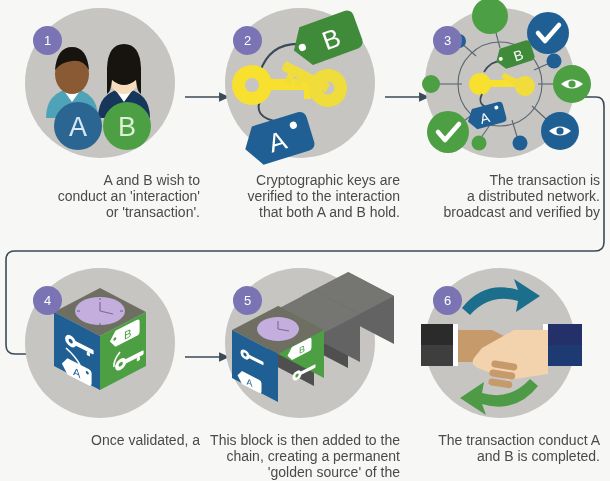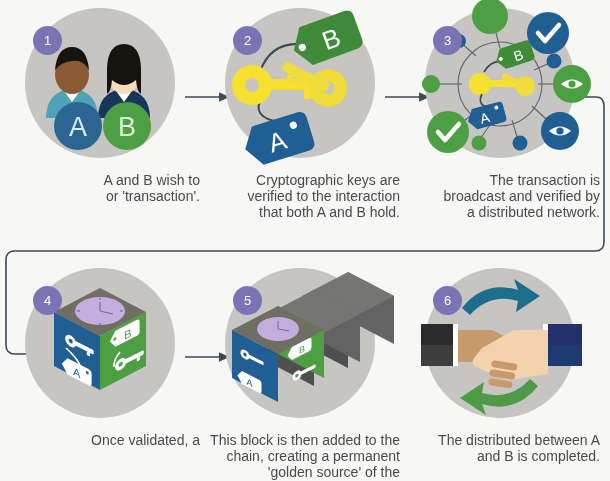--- a/index.html
+++ b/index.html
@@ -69,20 +69,21 @@
 
         <circle cx="78" cy="126" r="24" fill="#2b6591"></circle>
         <text x="78" y="136" text-anchor="middle" font-family="Liberation Sans, sans-serif" font-size="27" fill="#d7e8f5">A</text>
         <circle cx="127" cy="126" r="24" fill="#4d9f43"></circle>
         <text x="127" y="136" text-anchor="middle" font-family="Liberation Sans, sans-serif" font-size="27" fill="#dcf0d6">B</text>
       </svg>
       <div class="badge" style="left:33px;top:26px;">1</div>
     </div>
     <div class="caption">
       <div>A and B wish to</div>
+      <div>conduct an 'interaction'</div>
       <div>or 'transaction'.</div>
     </div>
   </div>
 
   <div class="step r1 c2">
     <div class="disc-wrap">
       <div class="disc"></div>
       <svg class="art" viewBox="0 0 200 175">
         <path d="M60,72 q10,-30 42,-28 q22,2 30,-14" fill="none" stroke="#3b4a57" stroke-width="2"></path>
         <path d="M62,96 q-12,22 18,26 q22,3 26,16" fill="none" stroke="#3b4a57" stroke-width="2"></path>
@@ -190,22 +191,22 @@
         <g transform="rotate(-15 88 115)">
           <path d="M74,105 h27 a4,4 0 0 1 4,4 v13 a4,4 0 0 1 -4,4 h-27 l-7,-10 z" fill="#1f5f93"></path>
           <circle cx="98" cy="110" r="2" fill="#ffffff"></circle>
           <text x="84" y="122" text-anchor="middle" font-family="Liberation Sans, sans-serif" font-size="14" fill="#ffffff">A</text>
         </g>
       </svg>
       <div class="badge" style="left:33px;top:26px;">3</div>
     </div>
     <div class="caption">
       <div>The transaction is</div>
+      <div>a distributed network.</div>
       <div>broadcast and verified by</div>
-      <div>a distributed network.</div>
     </div>
   </div>
 
   <div class="step r2 c1">
     <div class="disc-wrap">
       <div class="disc"></div>
       <svg class="art" viewBox="0 0 200 175">
         <g>
           <path d="M100,28 L146,52 L100,76 L54,52 z" fill="#6e6e63"></path>
           <path d="M54,52 L100,76 L100,130 L54,106 z" fill="#1f5f93"></path>
@@ -324,18 +325,18 @@
         <path d="M148,70 h-34 l-32,18 l-8,10 q-4,6 4,10 l30,12 l40,-6 z" fill="#f3d3ad"></path>
         <g fill="#c79a6b">
           <rect x="92" y="100" width="26" height="7" rx="3.5" transform="rotate(9 92 100)"></rect>
           <rect x="90" y="109" width="26" height="7" rx="3.5" transform="rotate(9 90 109)"></rect>
           <rect x="89" y="118" width="24" height="7" rx="3.5" transform="rotate(9 89 118)"></rect>
         </g>
       </svg>
       <div class="badge" style="left:33px;top:26px;">6</div>
     </div>
     <div class="caption">
-      <div>The distributed between A</div>
+      <div>The transaction conduct A</div>
       <div>and B is completed.</div>
     </div>
   </div>
 
 </div>
 
 </body></html>

